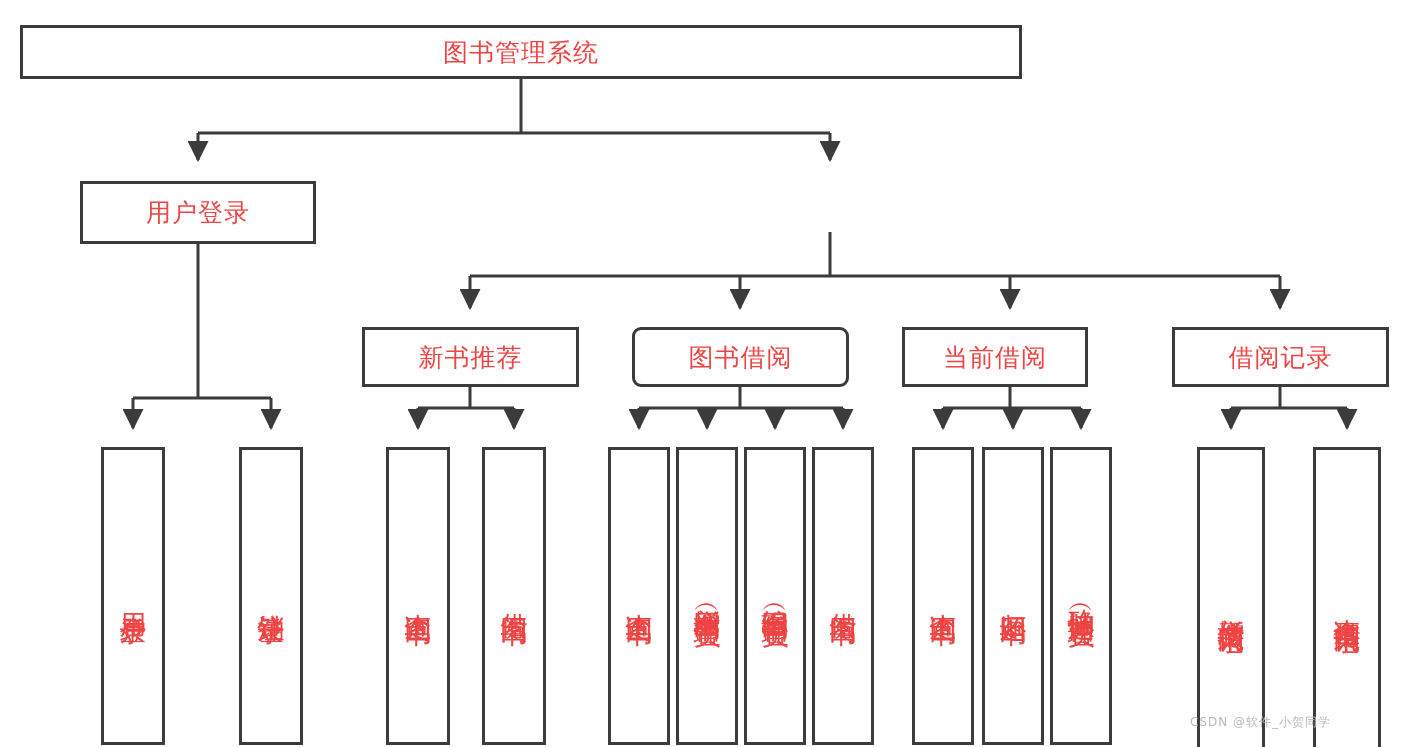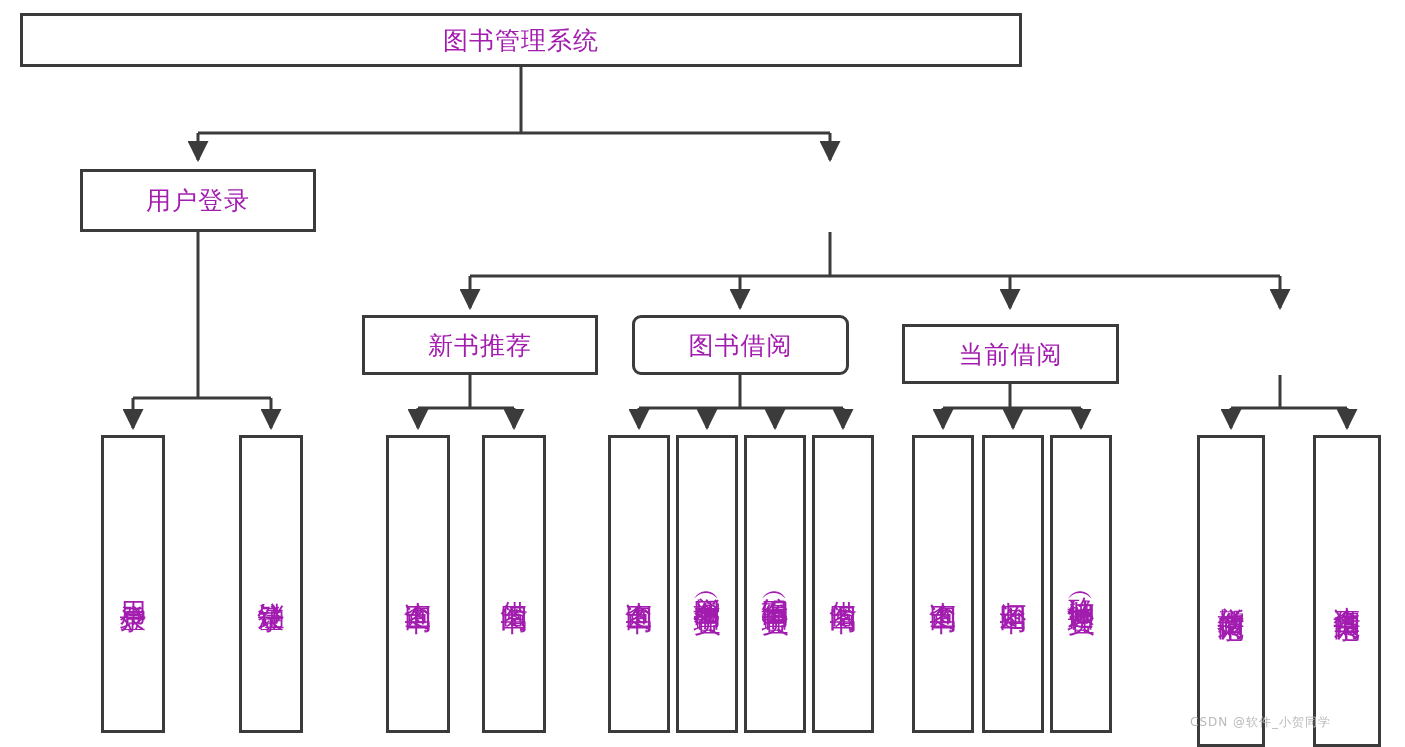--- a/index.html
+++ b/index.html
@@ -4,21 +4,21 @@
 <title>图书管理系统 功能结构图</title>
 <style>
   html,body{margin:0;padding:0;background:#ffffff;}
   body{width:1405px;height:747px;overflow:hidden;
        font-family:"DejaVu Sans","Liberation Sans",sans-serif;}
   #canvas{position:relative;width:1405px;height:747px;background:#ffffff;}
   svg.lines{position:absolute;left:0;top:0;width:1405px;height:747px;pointer-events:none;}
 
   .box{position:absolute;box-sizing:border-box;background:#ffffff;
        border:3px solid #3b3b3b;display:flex;align-items:center;justify-content:center;
-       color:#a21caf;}
+       color:#ef4444;margin-top:12px;}
   .box.h{font-size:25px;letter-spacing:1px;}
   .box.v{writing-mode:vertical-rl;text-orientation:upright;
          font-size:27px;line-height:1.18;letter-spacing:2px;
          align-items:center;justify-content:center;white-space:nowrap;}
 
   .watermark{position:absolute;left:1190px;top:714px;font-size:12px;
              color:#b9b9b9;letter-spacing:1px;white-space:nowrap;}
 </style>
 </head>
 <body>
@@ -72,23 +72,24 @@
       <path d="M 1231 408 L 1347 408"></path>
       <path d="M 1231 408 L 1231 428" marker-end="url(#arrow)"></path>
       <path d="M 1347 408 L 1347 428" marker-end="url(#arrow)"></path>
     </g>
   </svg>
 
   <div class="box h" style="left: 20px; top: 13px; width: 1002px; height: 54px;">图书管理系统</div>
 
   <div class="box h" style="left: 80px; top: 169px; width: 236px; height: 63px;">用户登录</div>
 
-  <div class="box h" style="left: 362px; top: 315px; width: 236px; height: 60px;">新书推荐</div>
+  <div class="box h" style="left: 362px; top: 315px; width: 217px; height: 60px;">新书推荐</div>
   <div class="box h" style="left: 632px; top: 315px; width: 217px; height: 60px; border-radius: 9px;">图书借阅</div>
-  <div class="box h" style="left: 902px; top: 324px; width: 217px; height: 60px; font-family: Liberation Mono, monospace;">当前借阅</div>
+  <div class="box h" style="left: 902px; top: 315px; width: 186px; height: 60px; font-family: Liberation Mono, monospace;">当前借阅</div>
+  <div class="box h" style="left: 1172px; top: 315px; width: 217px; height: 60px;">借阅记录</div>
 
   <div class="box v" style="left: 101px; top: 435px; width: 64px; height: 298px;">用户登录</div>
   <div class="box v" style="left: 239px; top: 435px; width: 64px; height: 298px;">注销登录</div>
   <div class="box v" style="left: 386px; top: 435px; width: 64px; height: 298px;">查询图书</div>
   <div class="box v" style="left: 482px; top: 435px; width: 64px; height: 298px;">借阅图书</div>
   <div class="box v" style="left: 608px; top: 435px; width: 62px; height: 298px;">查询图书</div>
   <div class="box v" style="left: 676px; top: 435px; width: 62px; height: 298px;">新增图书（管理员）</div>
   <div class="box v" style="left: 744px; top: 435px; width: 62px; height: 298px;">编辑图书（管理员）</div>
   <div class="box v" style="left: 812px; top: 435px; width: 62px; height: 298px;">借阅图书</div>
   <div class="box v" style="left: 912px; top: 435px; width: 62px; height: 298px;">查询图书</div>

